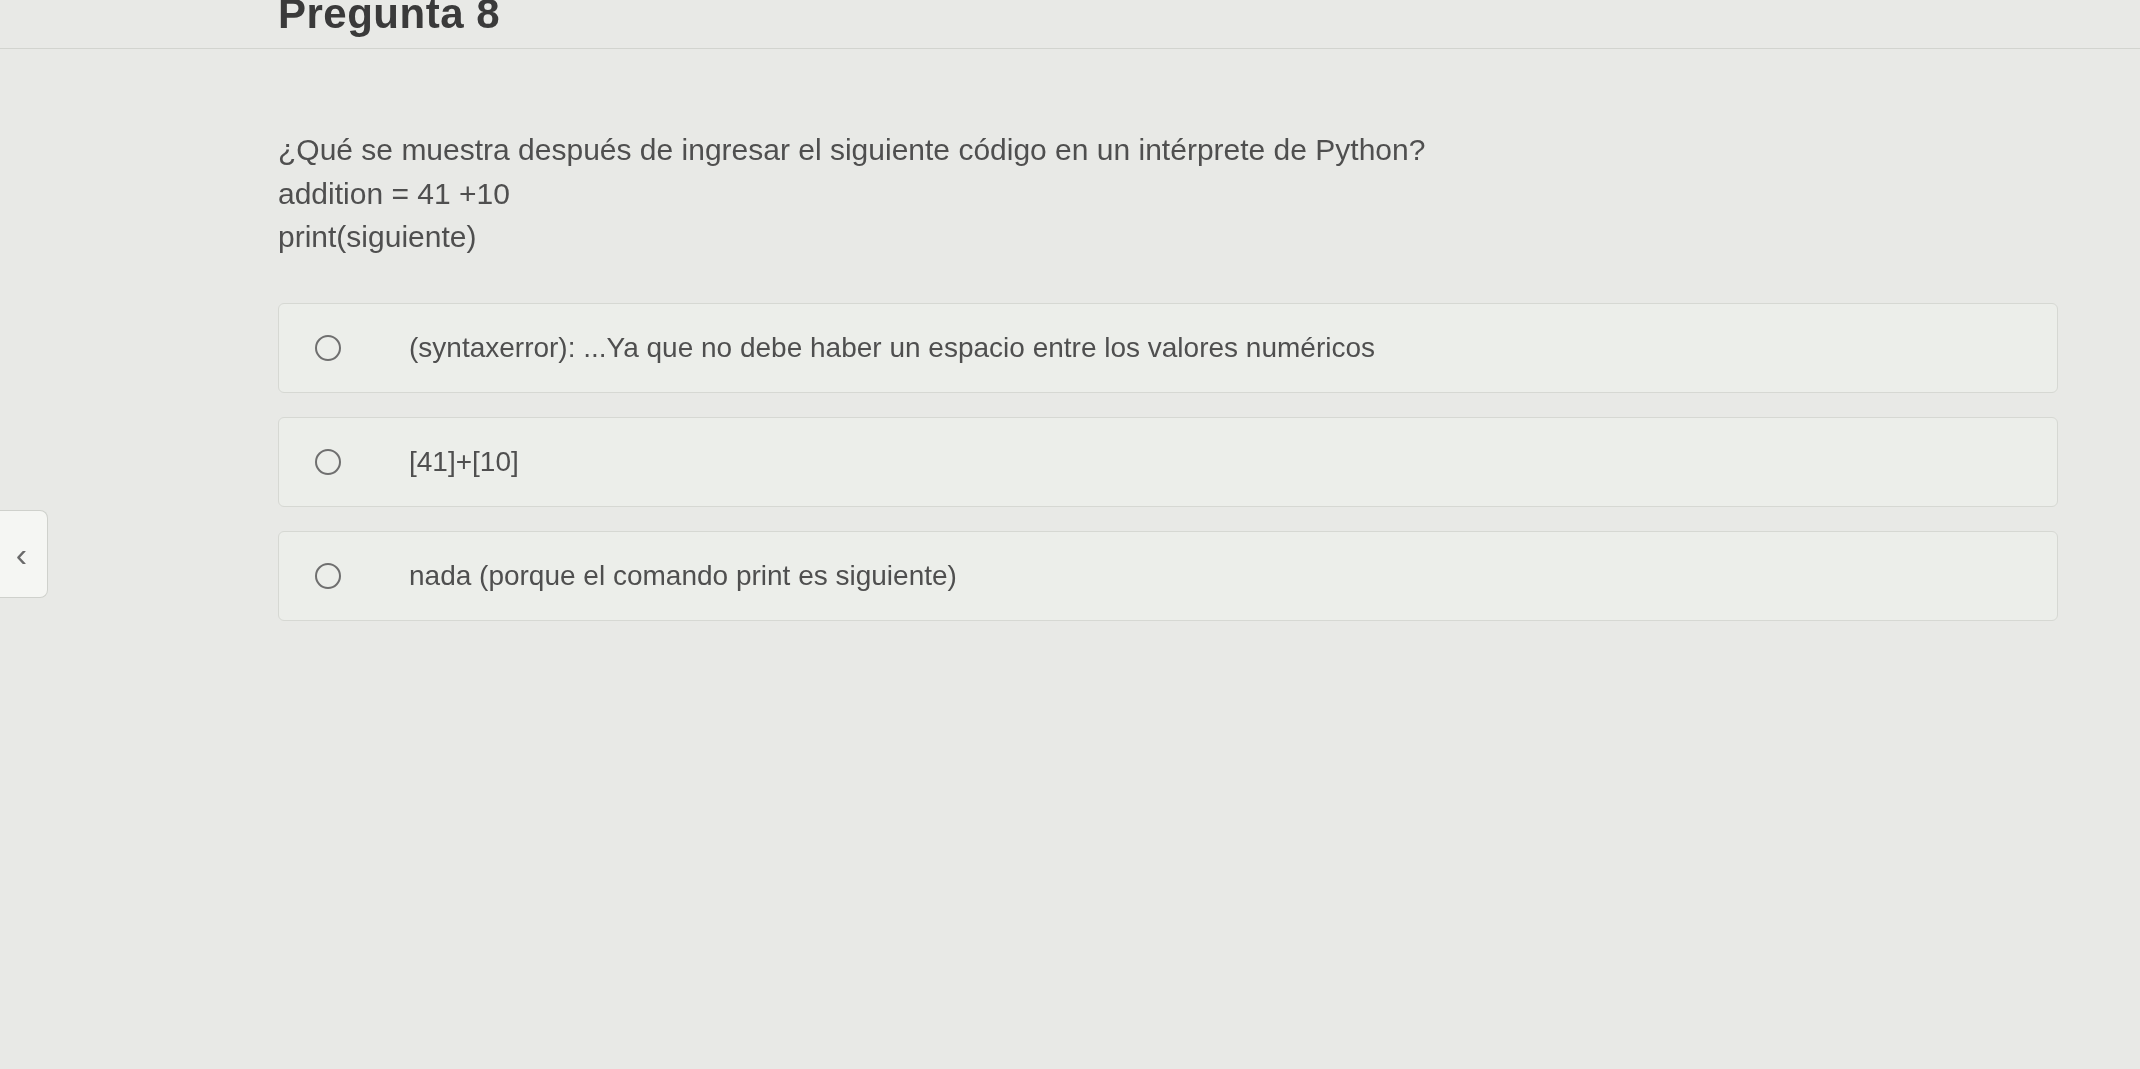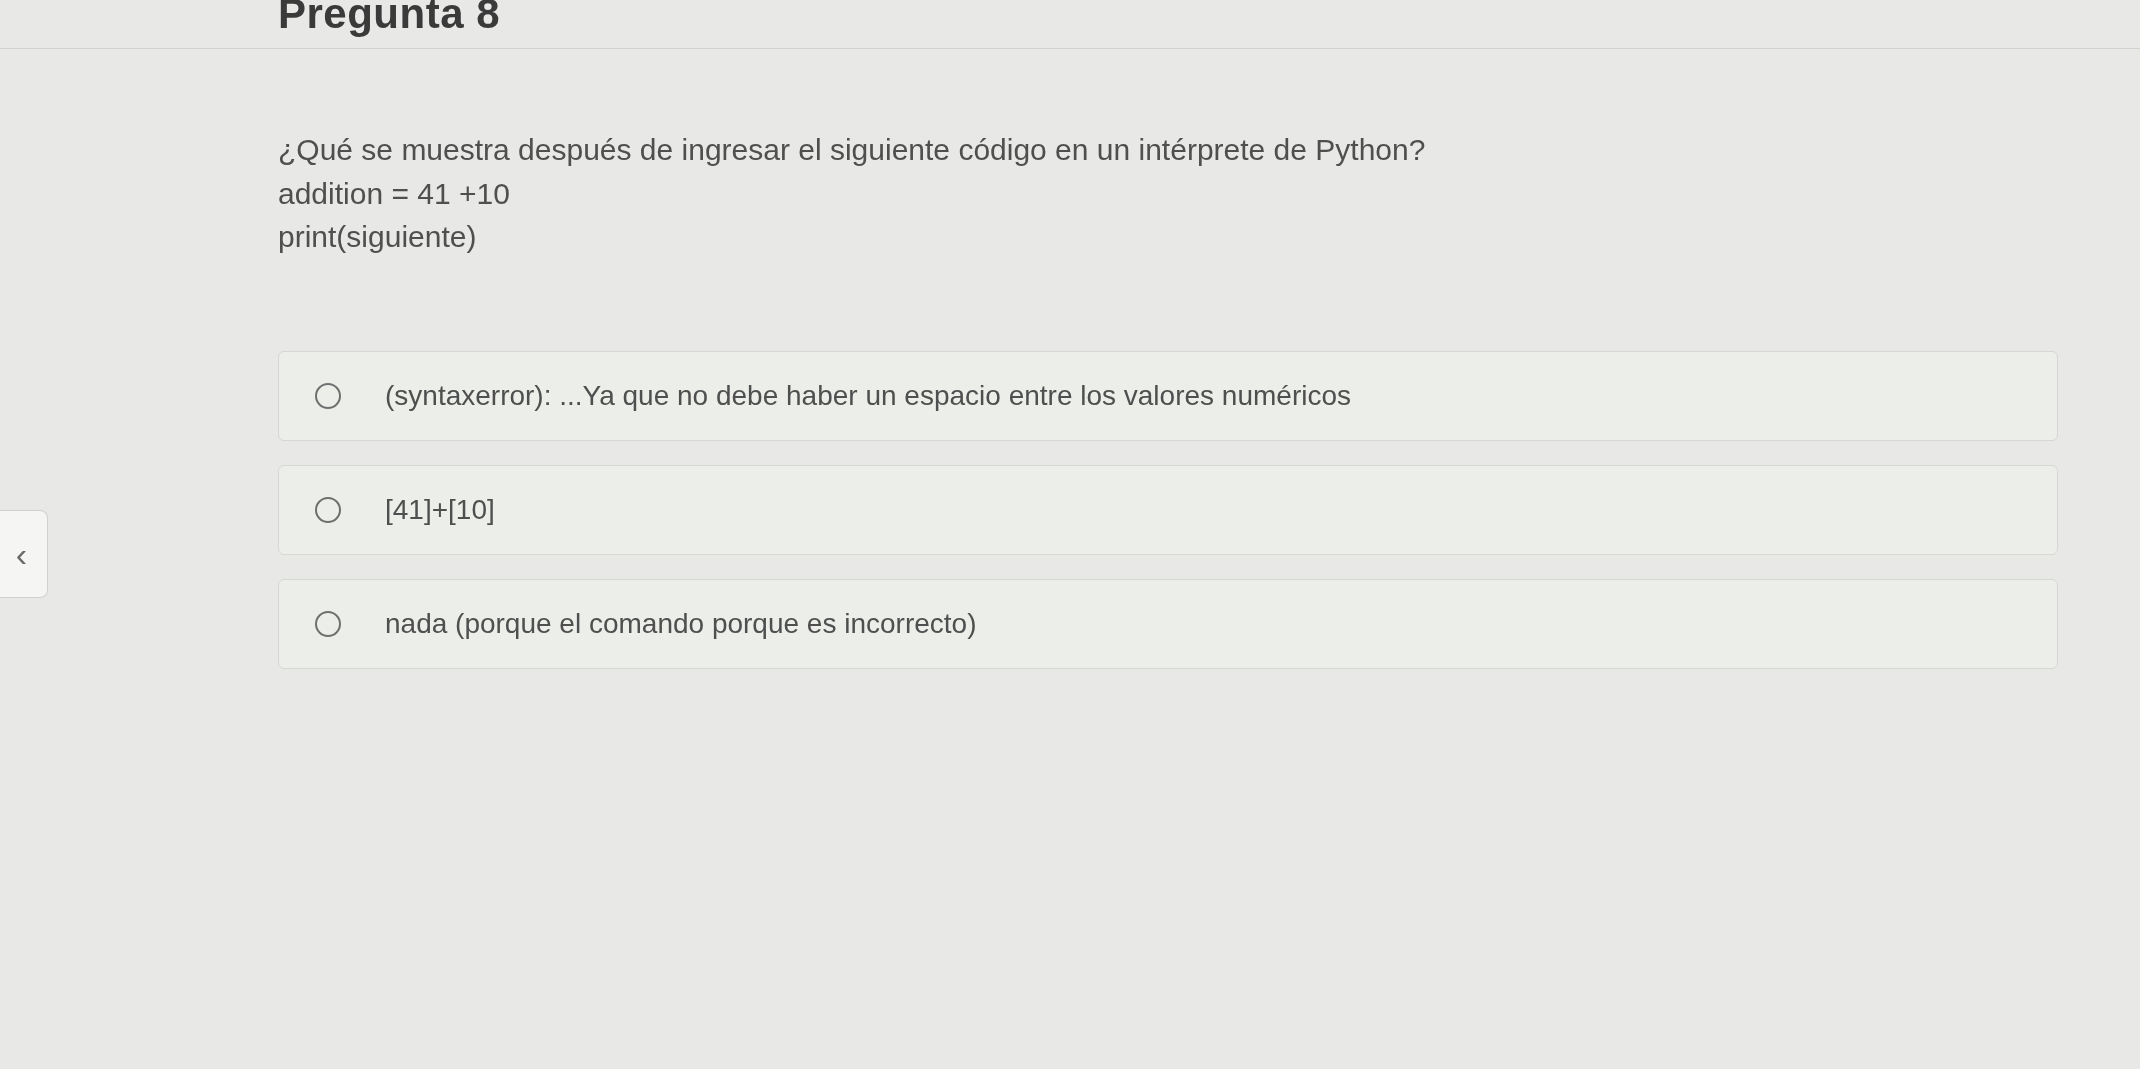--- a/index.html
+++ b/index.html
@@ -20,37 +20,37 @@
     font-weight: 800;
     color: #3a3a3a;
     letter-spacing: 0.5px;
     margin-bottom: 90px;
     margin-top: -10px;
   }
   .question-text {
     font-size: 30px;
     color: #4f4f4f;
     line-height: 1.45;
-    margin-bottom: 92px;
+    margin-bottom: 44px;
     max-width: 1700px;
   }
   .options {
     display: flex;
     flex-direction: column;
     gap: 24px;
     max-width: 1780px;
   }
   .option {
     background: #eceeea;
     border: 1px solid #d6d8d3;
     border-radius: 6px;
     padding: 28px 36px;
     display: flex;
     align-items: center;
-    gap: 44px;
+    gap: 68px;
     cursor: pointer;
   }
   .radio {
     width: 26px;
     height: 26px;
     border: 2.5px solid #6f6f6f;
     border-radius: 50%;
     flex-shrink: 0;
     background: transparent;
   }
@@ -109,21 +109,21 @@
       <div class="option-label">(syntaxerror): ...Ya que no debe haber un espacio entre los valores numéricos</div>
     </div>
 
     <div class="option">
       <div class="radio"></div>
       <div class="option-label">[41]+[10]</div>
     </div>
 
     <div class="option">
       <div class="radio"></div>
-      <div class="option-label">nada (porque el comando porque es incorrecto)</div>
+      <div class="option-label">nada (porque el comando print es siguiente)</div>
     </div>
 
 
   </div>
 </div>
 
 <div class="side-nav">
   <span class="chevron">‹</span>
 </div>
 

